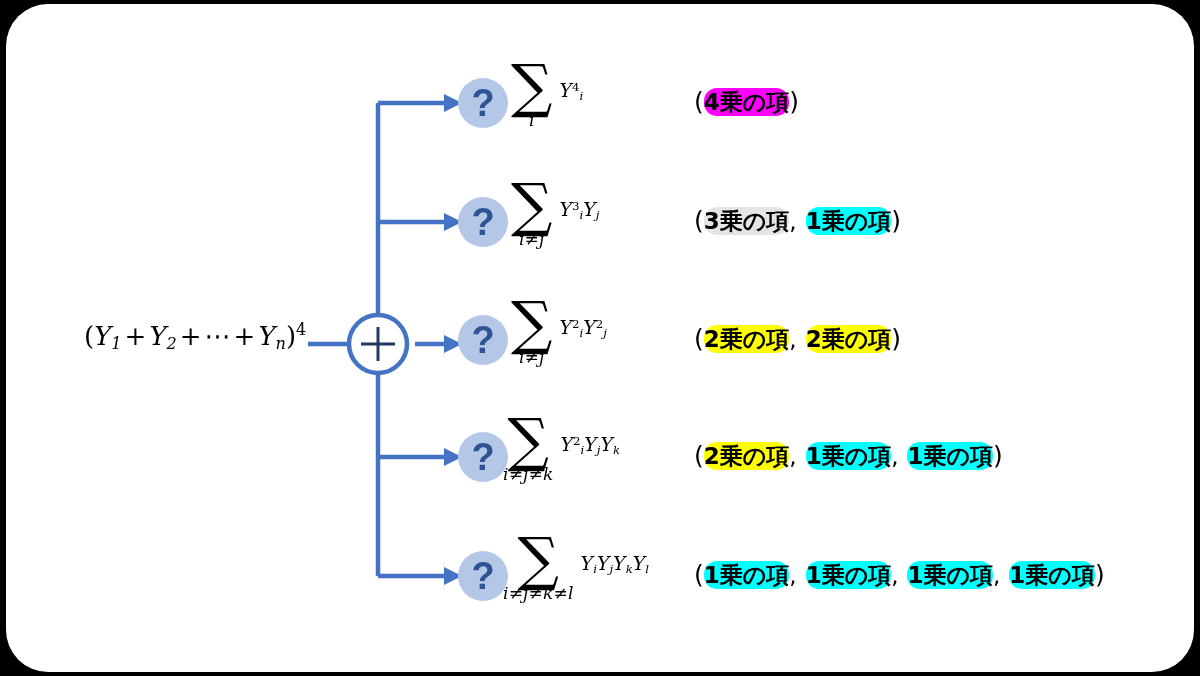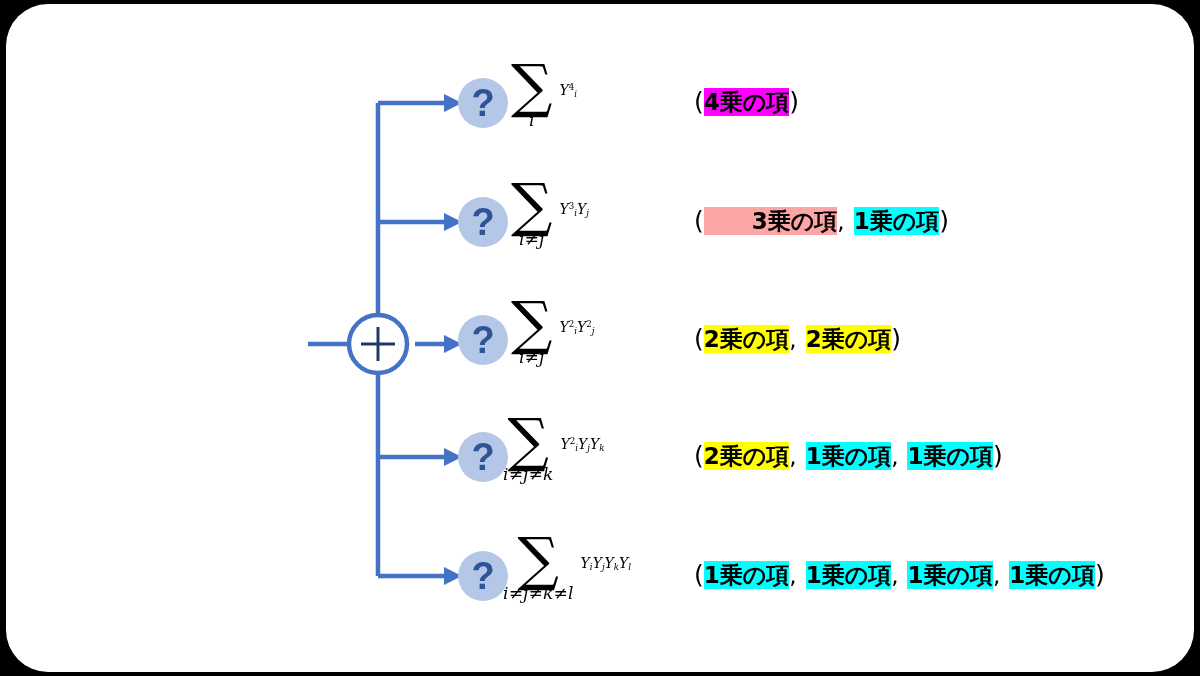--- a/index.html
+++ b/index.html
@@ -99,21 +99,21 @@
     font-family: "DejaVu Serif", "Liberation Serif", serif;
     font-style: italic;
     font-size: 17px;
     color: #000;
     margin-top: 1px;
     letter-spacing: 0.2px;
   }
   .terms {
     font-family: "DejaVu Serif", "Liberation Serif", serif;
     font-style: italic;
-    font-size: 14px;
+    font-size: 19px;
     color: #000;
     margin-left: 7px;
     position: relative;
     top: -5px;
   }
   .terms sub {
     font-size: 0.62em;
     font-style: italic;
     vertical-align: -0.25em;
   }
@@ -129,28 +129,31 @@
     font-family: "DejaVu Sans", "Liberation Sans", sans-serif;
     font-size: 23px;
     font-weight: bold;
     color: #000000;
     white-space: nowrap;
     top: -16px;
     letter-spacing: 0px;
   }
   .annot .paren { font-weight: normal; font-size: 25px; }
   .annot .comma { font-weight: normal; padding-right: 9px; }
-  .hl { padding: 1px 0px; }
+  .hl { padding: 1px 0px; border-radius: 13px; }
 </style>
 </head>
 <body>
 
 <div id="stage">
   <div id="card">
 
+    <div id="source-expr">
+      <span class="up">(</span><span class="v">Y</span><sub>1</sub><span class="op">+</span><span class="v">Y</span><sub>2</sub><span class="op">+</span><span class="up">⋯</span><span class="op">+</span><span class="v">Y</span><sub>n</sub><span class="up">)</span><sup>4</sup>
+    </div>
 
     <svg id="wires" viewBox="0 0 1188 668">
       <g stroke="#4472c4" stroke-width="4.5" fill="none" stroke-linecap="butt">
 
         <line x1="302" y1="340" x2="341" y2="340"></line>
 
         <line x1="372" y1="99" x2="372" y2="572"></line>
 
         <line x1="372" y1="99" x2="438" y2="99"></line>
         <line x1="372" y1="218" x2="438" y2="218"></line>
@@ -188,21 +191,21 @@
         </div>
         <div class="row" style="top: 218px;">
           <div class="qmark" style="left: 452px;">?</div>
           <div class="sumblock" style="left: 505px; top: -40px;">
             <div class="sigma-wrap">
               <div class="sigma">∑</div>
               <div class="sigma-sub">i≠j</div>
             </div>
             <div class="terms"><span>Y</span><sup>3</sup><sub>i</sub><span>Y</span><sub>j</sub></div>
           </div>
-          <div class="annot" style="left: 688px;"><span class="paren">(</span><span class="hl" style="background: #fca5a5; padding-left: 48px;">3乗の項</span><span class="comma">,</span><span class="hl" style="background: rgb(0, 255, 255);">1乗の項</span><span class="paren">)</span></div>
+          <div class="annot" style="left: 688px;"><span class="paren">(</span><span class="hl" style="background: #e5e5e5;">3乗の項</span><span class="comma">,</span><span class="hl" style="background: rgb(0, 255, 255);">1乗の項</span><span class="paren">)</span></div>
         </div>
         <div class="row" style="top: 336px;">
           <div class="qmark" style="left: 452px;">?</div>
           <div class="sumblock" style="left: 505px; top: -40px;">
             <div class="sigma-wrap">
               <div class="sigma">∑</div>
               <div class="sigma-sub">i≠j</div>
             </div>
             <div class="terms"><span>Y</span><sup>2</sup><sub>i</sub><span>Y</span><sup>2</sup><sub>j</sub></div>
           </div>

